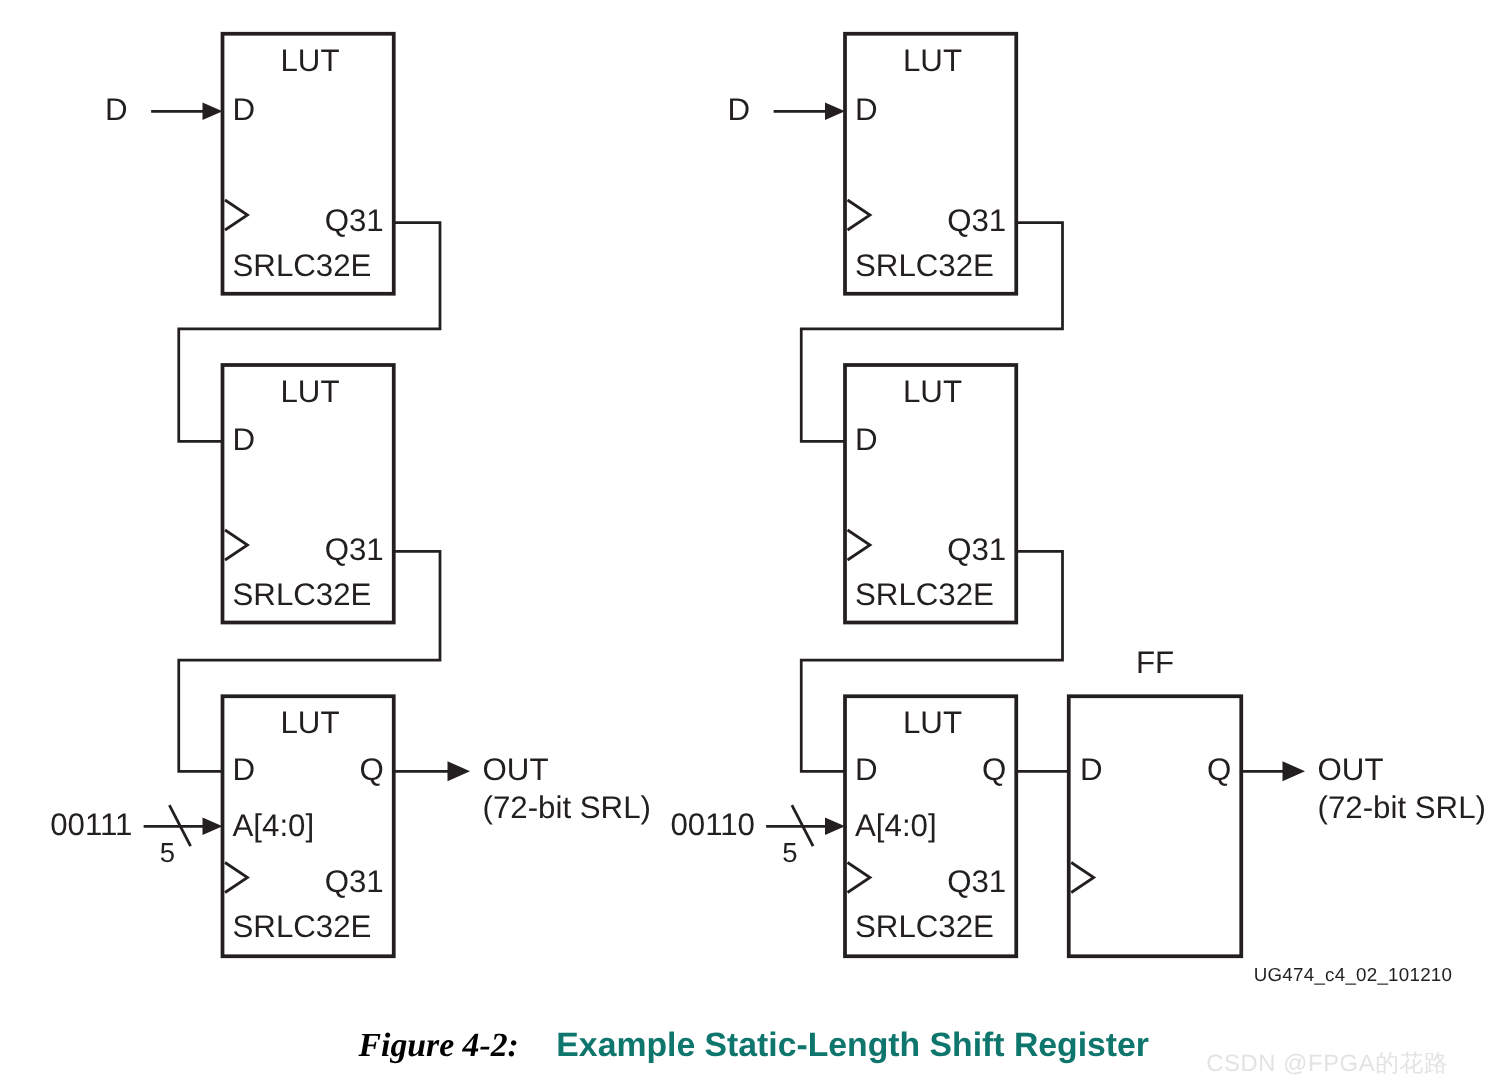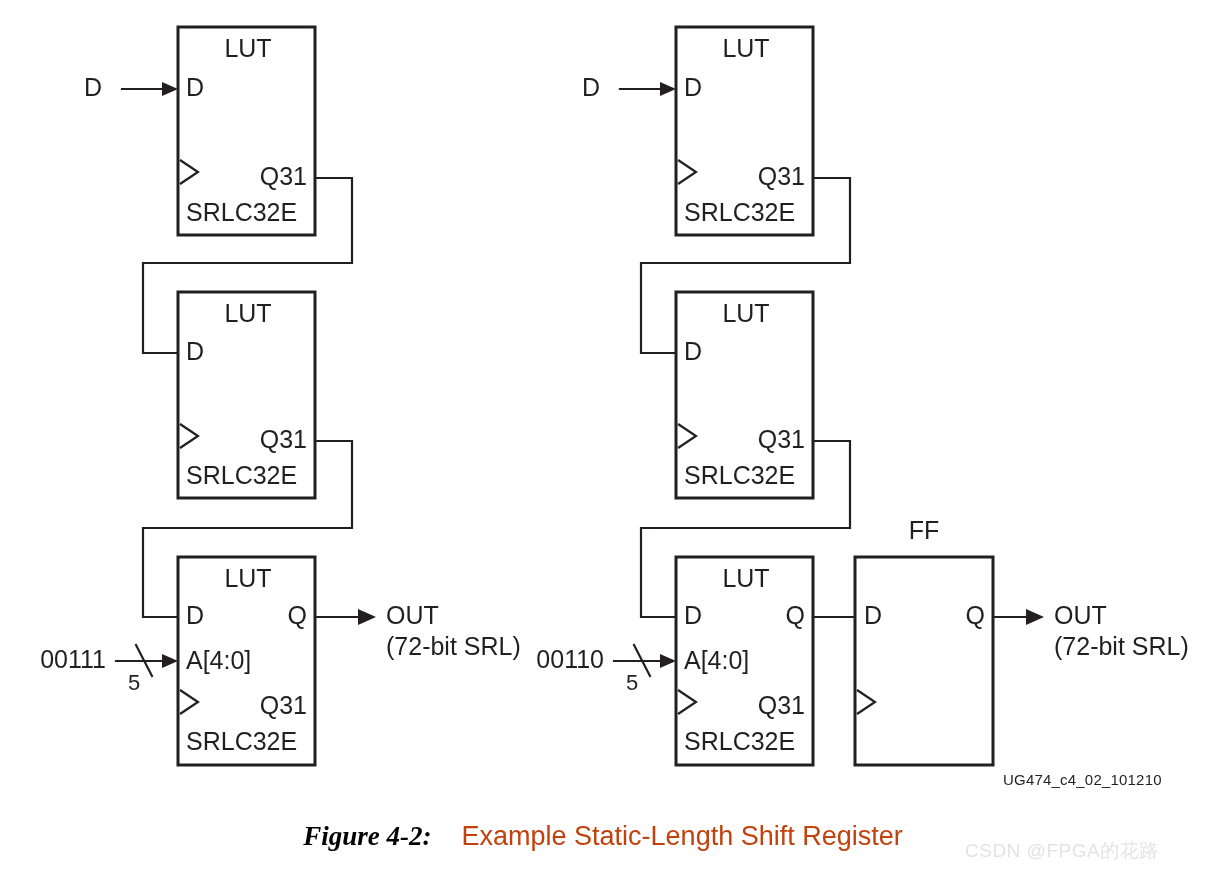--- a/index.html
+++ b/index.html
@@ -91,23 +91,23 @@
     font-family: "Liberation Serif", serif;
     font-style: italic;
     font-weight: bold;
     font-size: 27px;
     color: #000000;
     margin-right: 18px;
     white-space: nowrap;
   }
   .caption-title {
     font-family: "Liberation Sans", sans-serif;
-    font-weight: normal;
+    font-weight: bold;
     font-size: 27px;
-    color: #c2410c;
+    color: #0f766e;
     white-space: nowrap;
   }
   .watermark {
     position: absolute;
     left: 965px;
     top: 838px;
     font-family: "Liberation Sans", sans-serif;
     font-size: 19px;
     color: #e3e3e5;
     white-space: nowrap;

